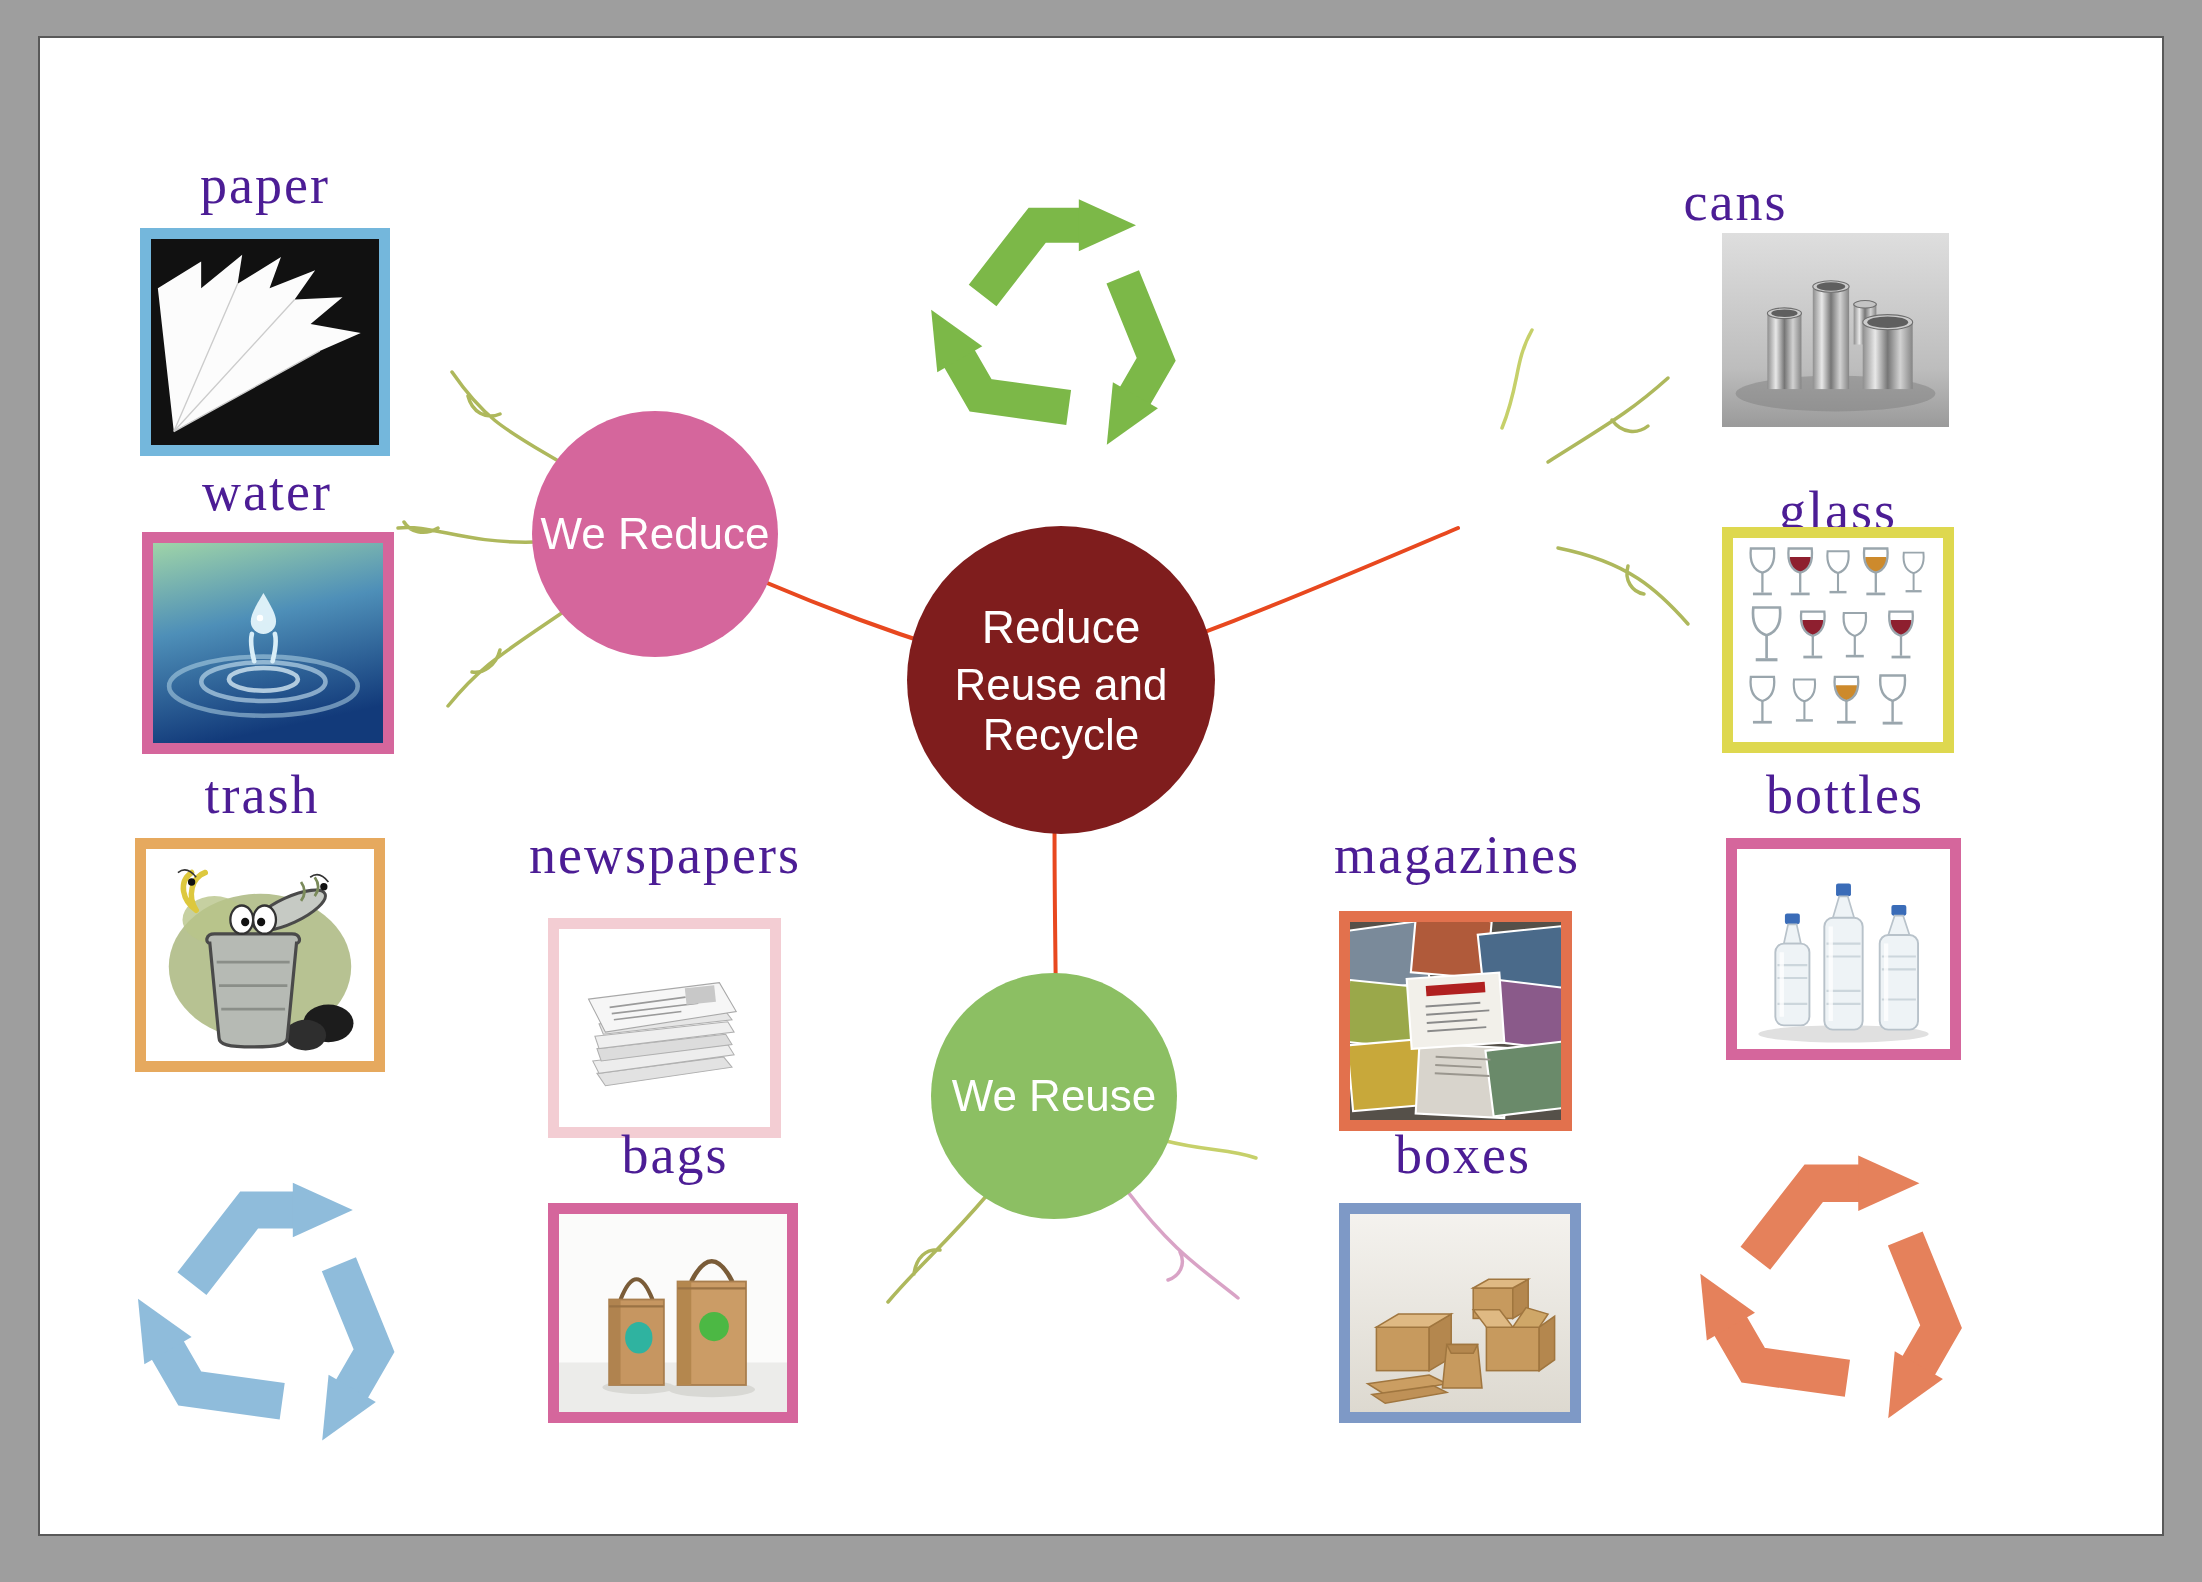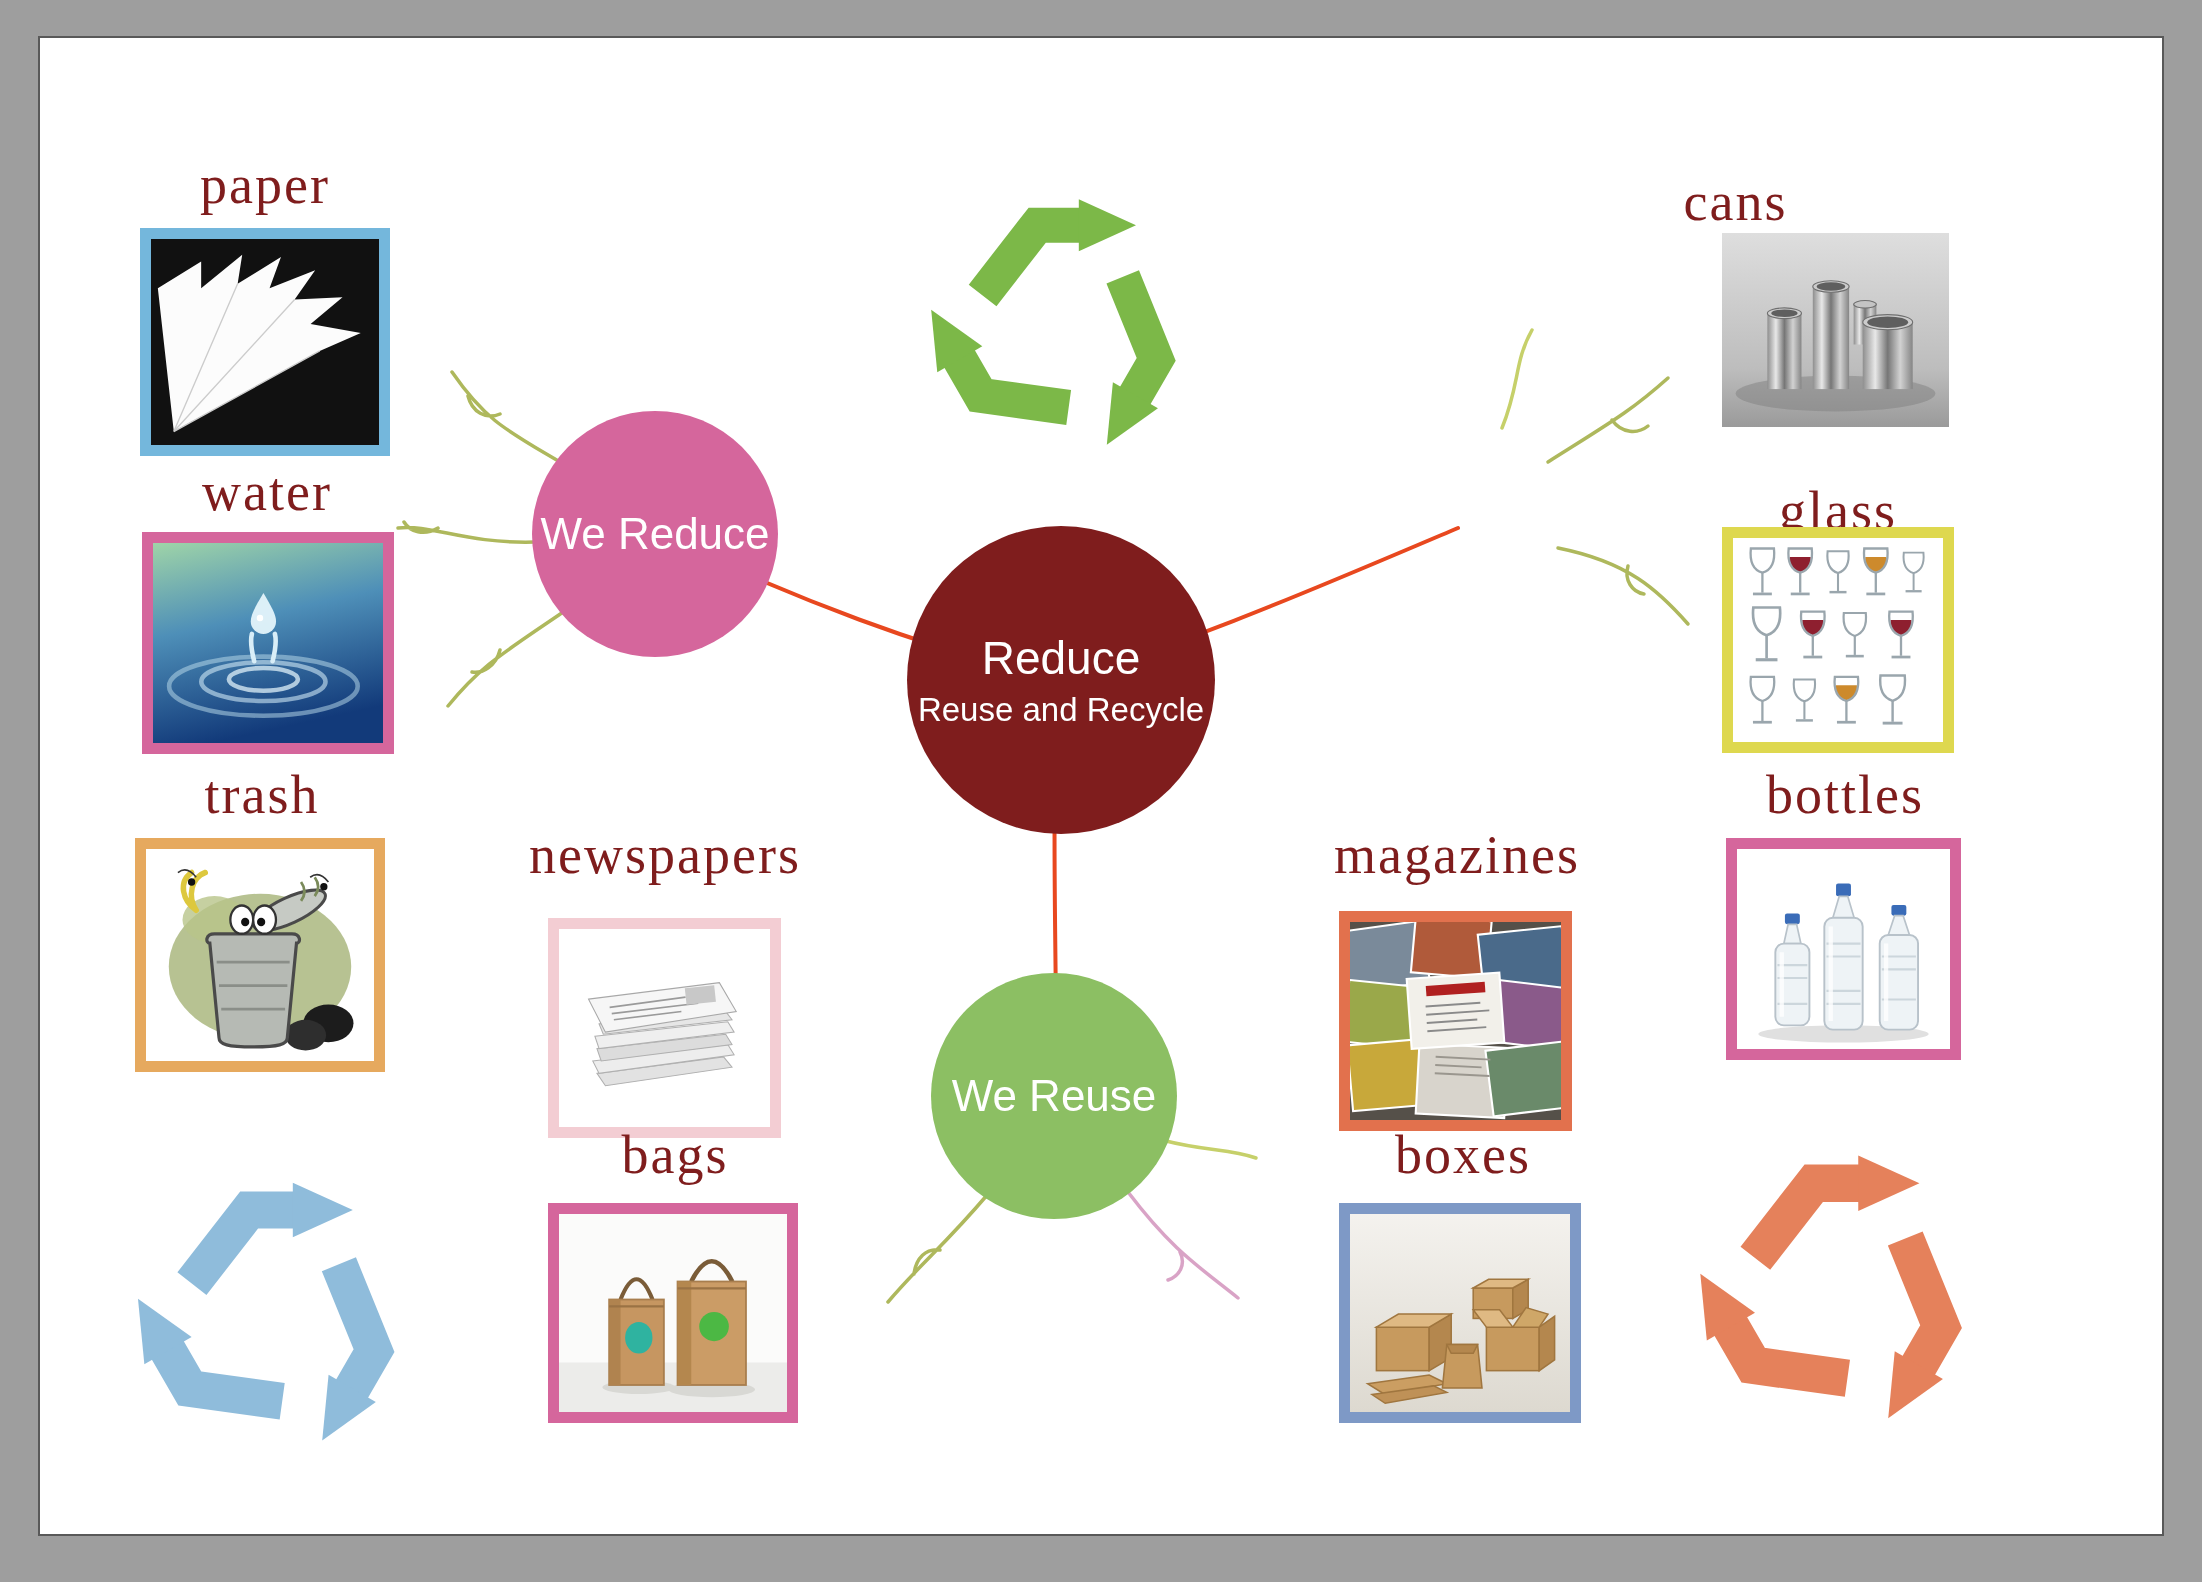--- a/index.html
+++ b/index.html
@@ -3,29 +3,29 @@
 <meta charset="utf-8">
 <style>
   html,body{margin:0;padding:0;background:#9e9e9e;}
   .stage{position:relative;width:2202px;height:1582px;background:#9e9e9e;overflow:hidden;
          font-family:"Liberation Sans",sans-serif;}
   .canvas{position:absolute;left:38px;right:38px;top:36px;bottom:46px;background:#ffffff;
           border:2px solid #595959;}
   .overlay{position:absolute;left:0;top:0;width:2202px;height:1582px;pointer-events:none;}
 
   .item-label{position:absolute;font-family:"Liberation Serif",serif;font-size:54px;line-height:60px;
-              color:#7f1d1d;text-align:center;letter-spacing:2px;}
+              color:#4c1d95;text-align:center;letter-spacing:2px;}
   .photo-box{position:absolute;box-sizing:border-box;background:#fff;}
   .photo-box svg{display:block;width:100%;height:100%;}
 
   .node{position:absolute;border-radius:50%;display:flex;flex-direction:column;
         justify-content:center;color:#fff;text-align:center;}
   .node span{font-size:44px;}
   .ctr1{font-size:46px;}
-  .ctr2{font-size:33px;margin-top:6px;}
+  .ctr2{font-size:44px;margin-top:6px;}
   .sym{position:absolute;}
   .sym svg{display:block;width:100%;height:100%;}
 
   #lab-paper{left:80px;top:155px;width:370px;}
   #box-paper{left:140px;top:228px;width:250px;height:228px;border:11px solid #74b7dc;}
   #lab-water{left:82px;top:462px;width:370px;}
   #box-water{left:142px;top:532px;width:252px;height:222px;border:11px solid #d5669c;}
   #lab-trash{left:77px;top:765px;width:370px;}
   #box-trash{left:135px;top:838px;width:250px;height:234px;border:11px solid #e6a95e;}
   #lab-cans{left:1623px;top:155px;width:225px;margin-top:17px;}

